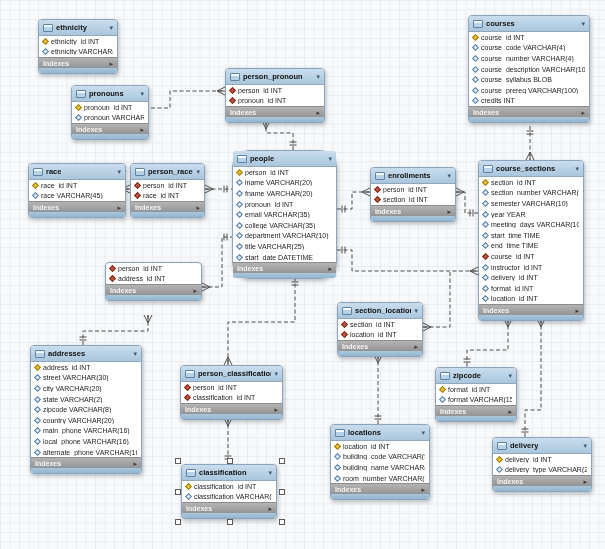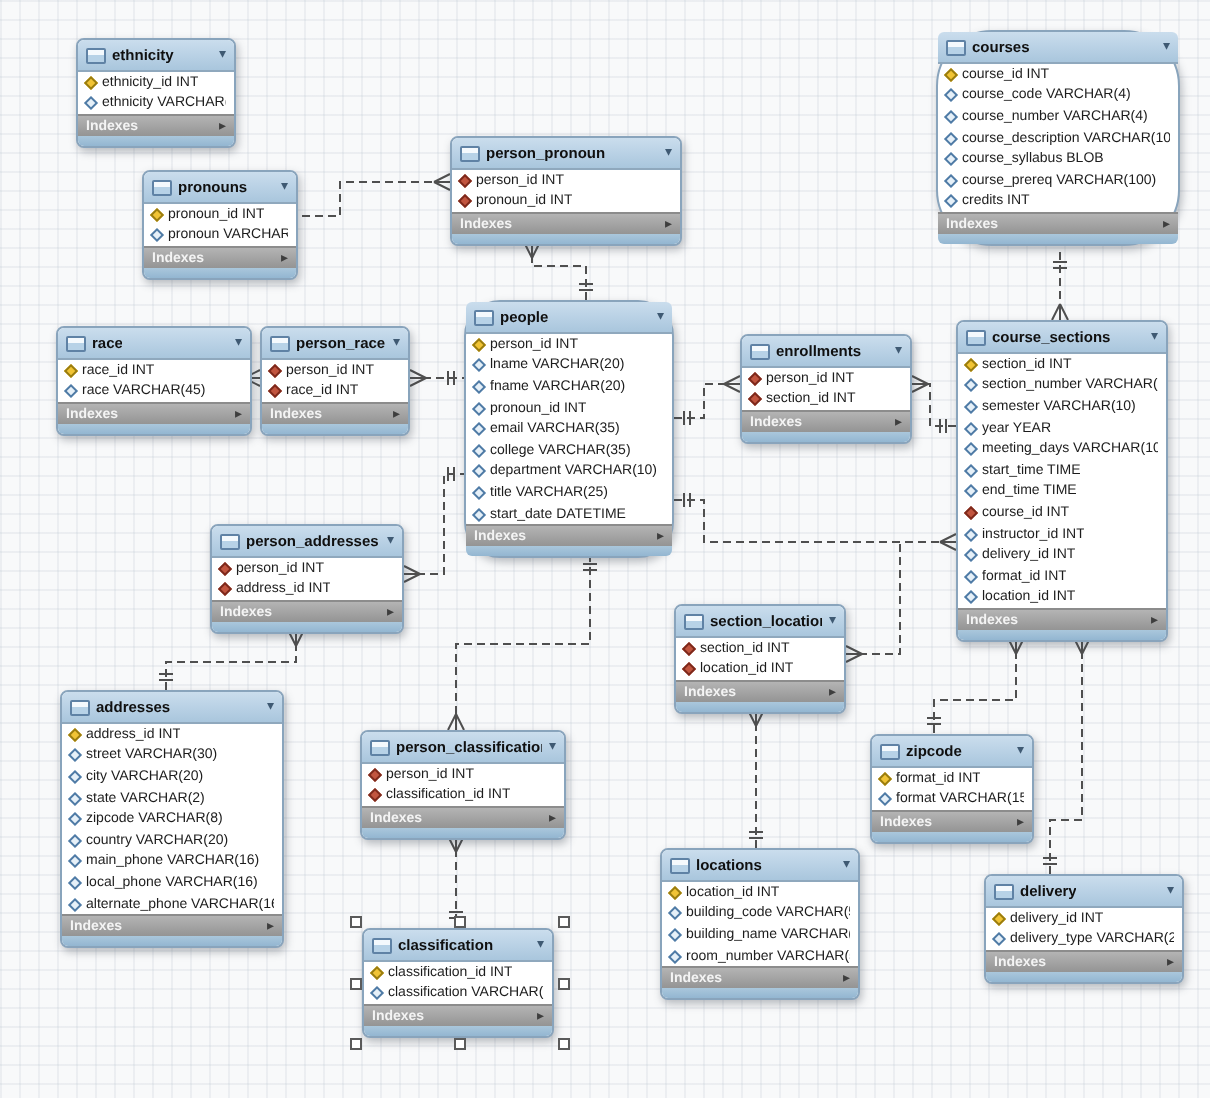--- a/index.html
+++ b/index.html
@@ -155,21 +155,21 @@
       <div class="row">
         <span class="ric col"></span>
         <span class="row-t">pronoun VARCHAR(20)</span>
       </div>
       <div class="idx">
         <span class="idx-t">Indexes</span>
         <span class="idx-arrow">▸</span>
       </div>
       <div class="btm"></div>
     </div>
-    <div class="tbl" style="left: 225px; top: 68px; width: 116px;">
+    <div class="tbl" style="left: 225px; top: 68px; width: 100px;">
       <div class="tbl-h">
         <span class="tbl-icon"></span>
         <span class="tbl-name">person_pronoun</span>
         <span class="tbl-arrow">▾</span>
       </div>
       <div class="row">
         <span class="ric fk"></span>
         <span class="row-t">person_id INT</span>
       </div>
       <div class="row">
@@ -283,21 +283,21 @@
       <div class="row">
         <span class="ric fk"></span>
         <span class="row-t">section_id INT</span>
       </div>
       <div class="idx">
         <span class="idx-t">Indexes</span>
         <span class="idx-arrow">▸</span>
       </div>
       <div class="btm"></div>
     </div>
-    <div class="tbl" style="left: 468px; top: 15px; width: 122px; border-radius: 28px;">
+    <div class="tbl" style="left: 468px; top: 15px; width: 122px;">
       <div class="tbl-h">
         <span class="tbl-icon"></span>
         <span class="tbl-name">courses</span>
         <span class="tbl-arrow">▾</span>
       </div>
       <div class="row">
         <span class="ric pk"></span>
         <span class="row-t">course_id INT</span>
       </div>
       <div class="row">
@@ -384,25 +384,20 @@
         <span class="ric col"></span>
         <span class="row-t">location_id INT</span>
       </div>
       <div class="idx">
         <span class="idx-t">Indexes</span>
         <span class="idx-arrow">▸</span>
       </div>
       <div class="btm"></div>
     </div>
     <div class="tbl" style="left: 105px; top: 262px; width: 97px;">
-      <div class="tbl-h">
-        <span class="tbl-icon"></span>
-        <span class="tbl-name">person_addresses</span>
-        <span class="tbl-arrow">▾</span>
-      </div>
       <div class="row">
         <span class="ric fk"></span>
         <span class="row-t">person_id INT</span>
       </div>
       <div class="row">
         <span class="ric fk"></span>
         <span class="row-t">address_id INT</span>
       </div>
       <div class="idx">
         <span class="idx-t">Indexes</span>

